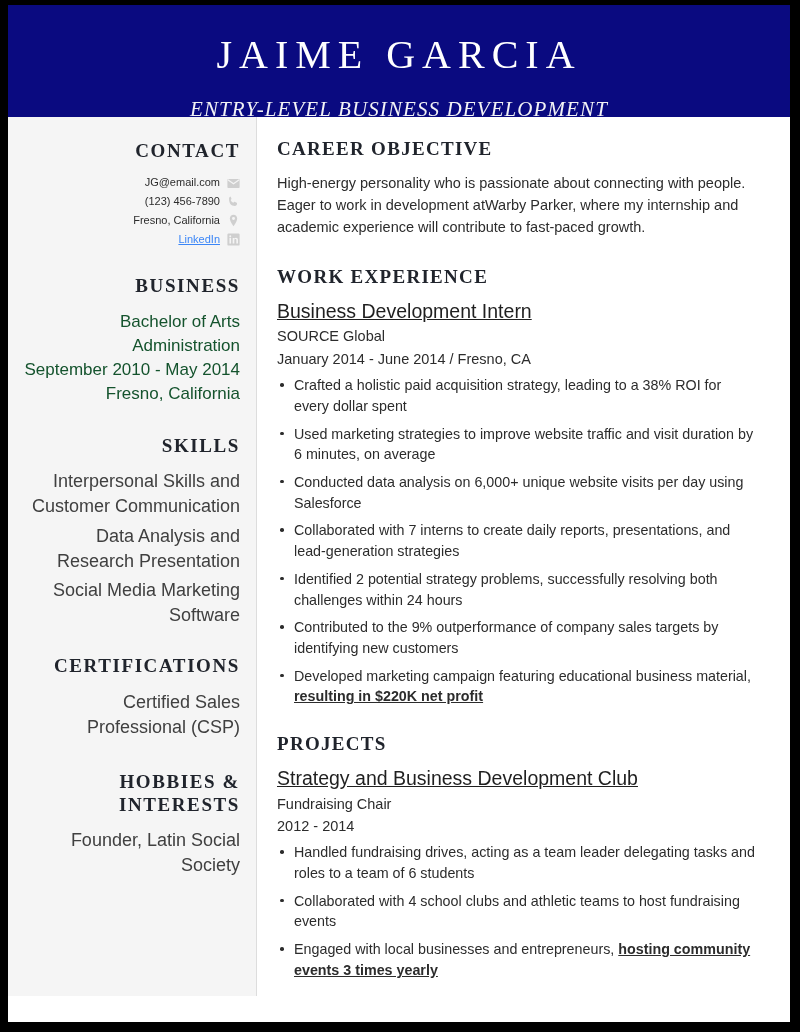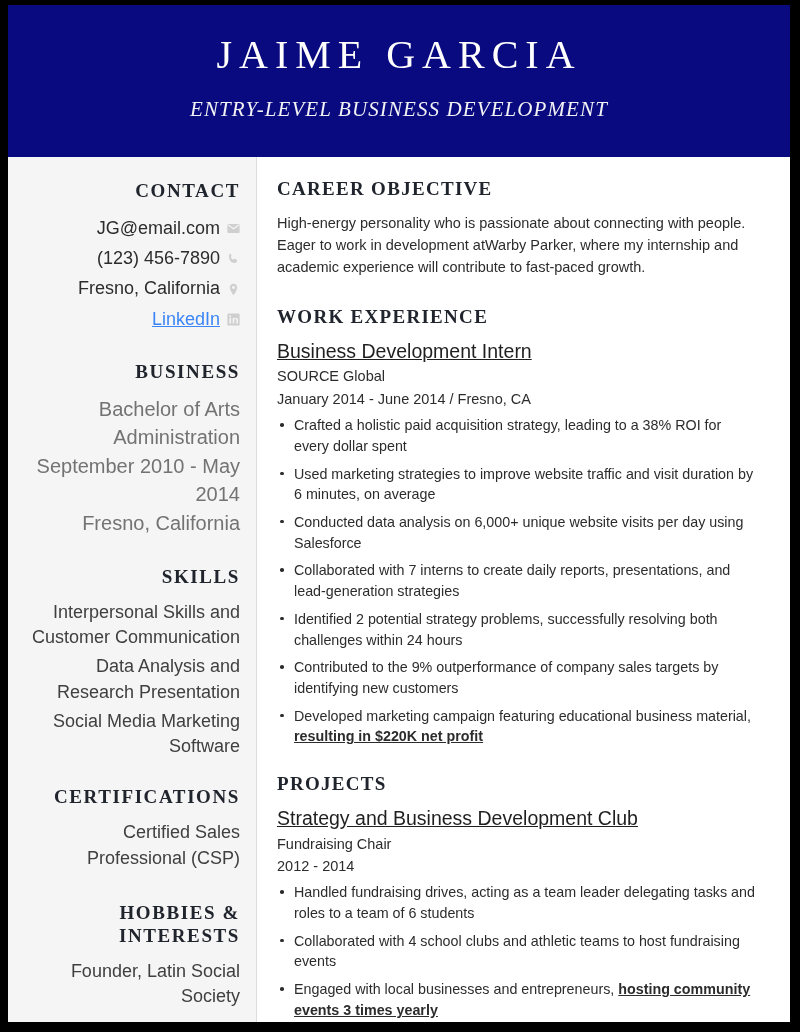--- a/index.html
+++ b/index.html
@@ -21,21 +21,21 @@
     top: 5px;
     width: 782px;
     height: 1017px;
     background: #ffffff;
     overflow: hidden;
   }
 
   
   .banner {
     background: #0a0a80;
-    height: 152px;
+    height: 112px;
     box-sizing: border-box;
     padding-top: 30px;
     text-align: center;
   }
   .banner-name {
     font-family: "Liberation Serif", serif;
     color: #ffffff;
     font-size: 40px;
     letter-spacing: 7px;
     line-height: 1;
@@ -87,43 +87,43 @@
     margin: 0 0 12px 0;
   }
   .side-block { margin-bottom: 26px; }
   .side-block.edu { margin-bottom: 28px; }
 
   .contact-row {
     display: flex;
     justify-content: flex-end;
     align-items: center;
     gap: 7px;
-    font-size: 18px;
+    font-size: 11px;
     color: #2c2c2c;
     line-height: 1.62;
     margin-bottom: 1px;
   }
   .contact-row .ic {
     width: 13px;
     height: 13px;
     flex: 0 0 13px;
     display: inline-flex;
     align-items: center;
     justify-content: center;
     color: #cfcfcf;
   }
   .contact-row .ic svg { display: block; }
   .link-blue {
     color: #3b86f7;
     text-decoration: underline;
   }
 
   .side-line {
-    font-size: 20px;
-    color: #737373;
+    font-size: 17px;
+    color: #14532d;
     line-height: 1.42;
   }
   .skill-item {
     font-size: 18px;
     color: #404040;
     line-height: 1.4;
     margin-bottom: 4px;
   }
 
   

